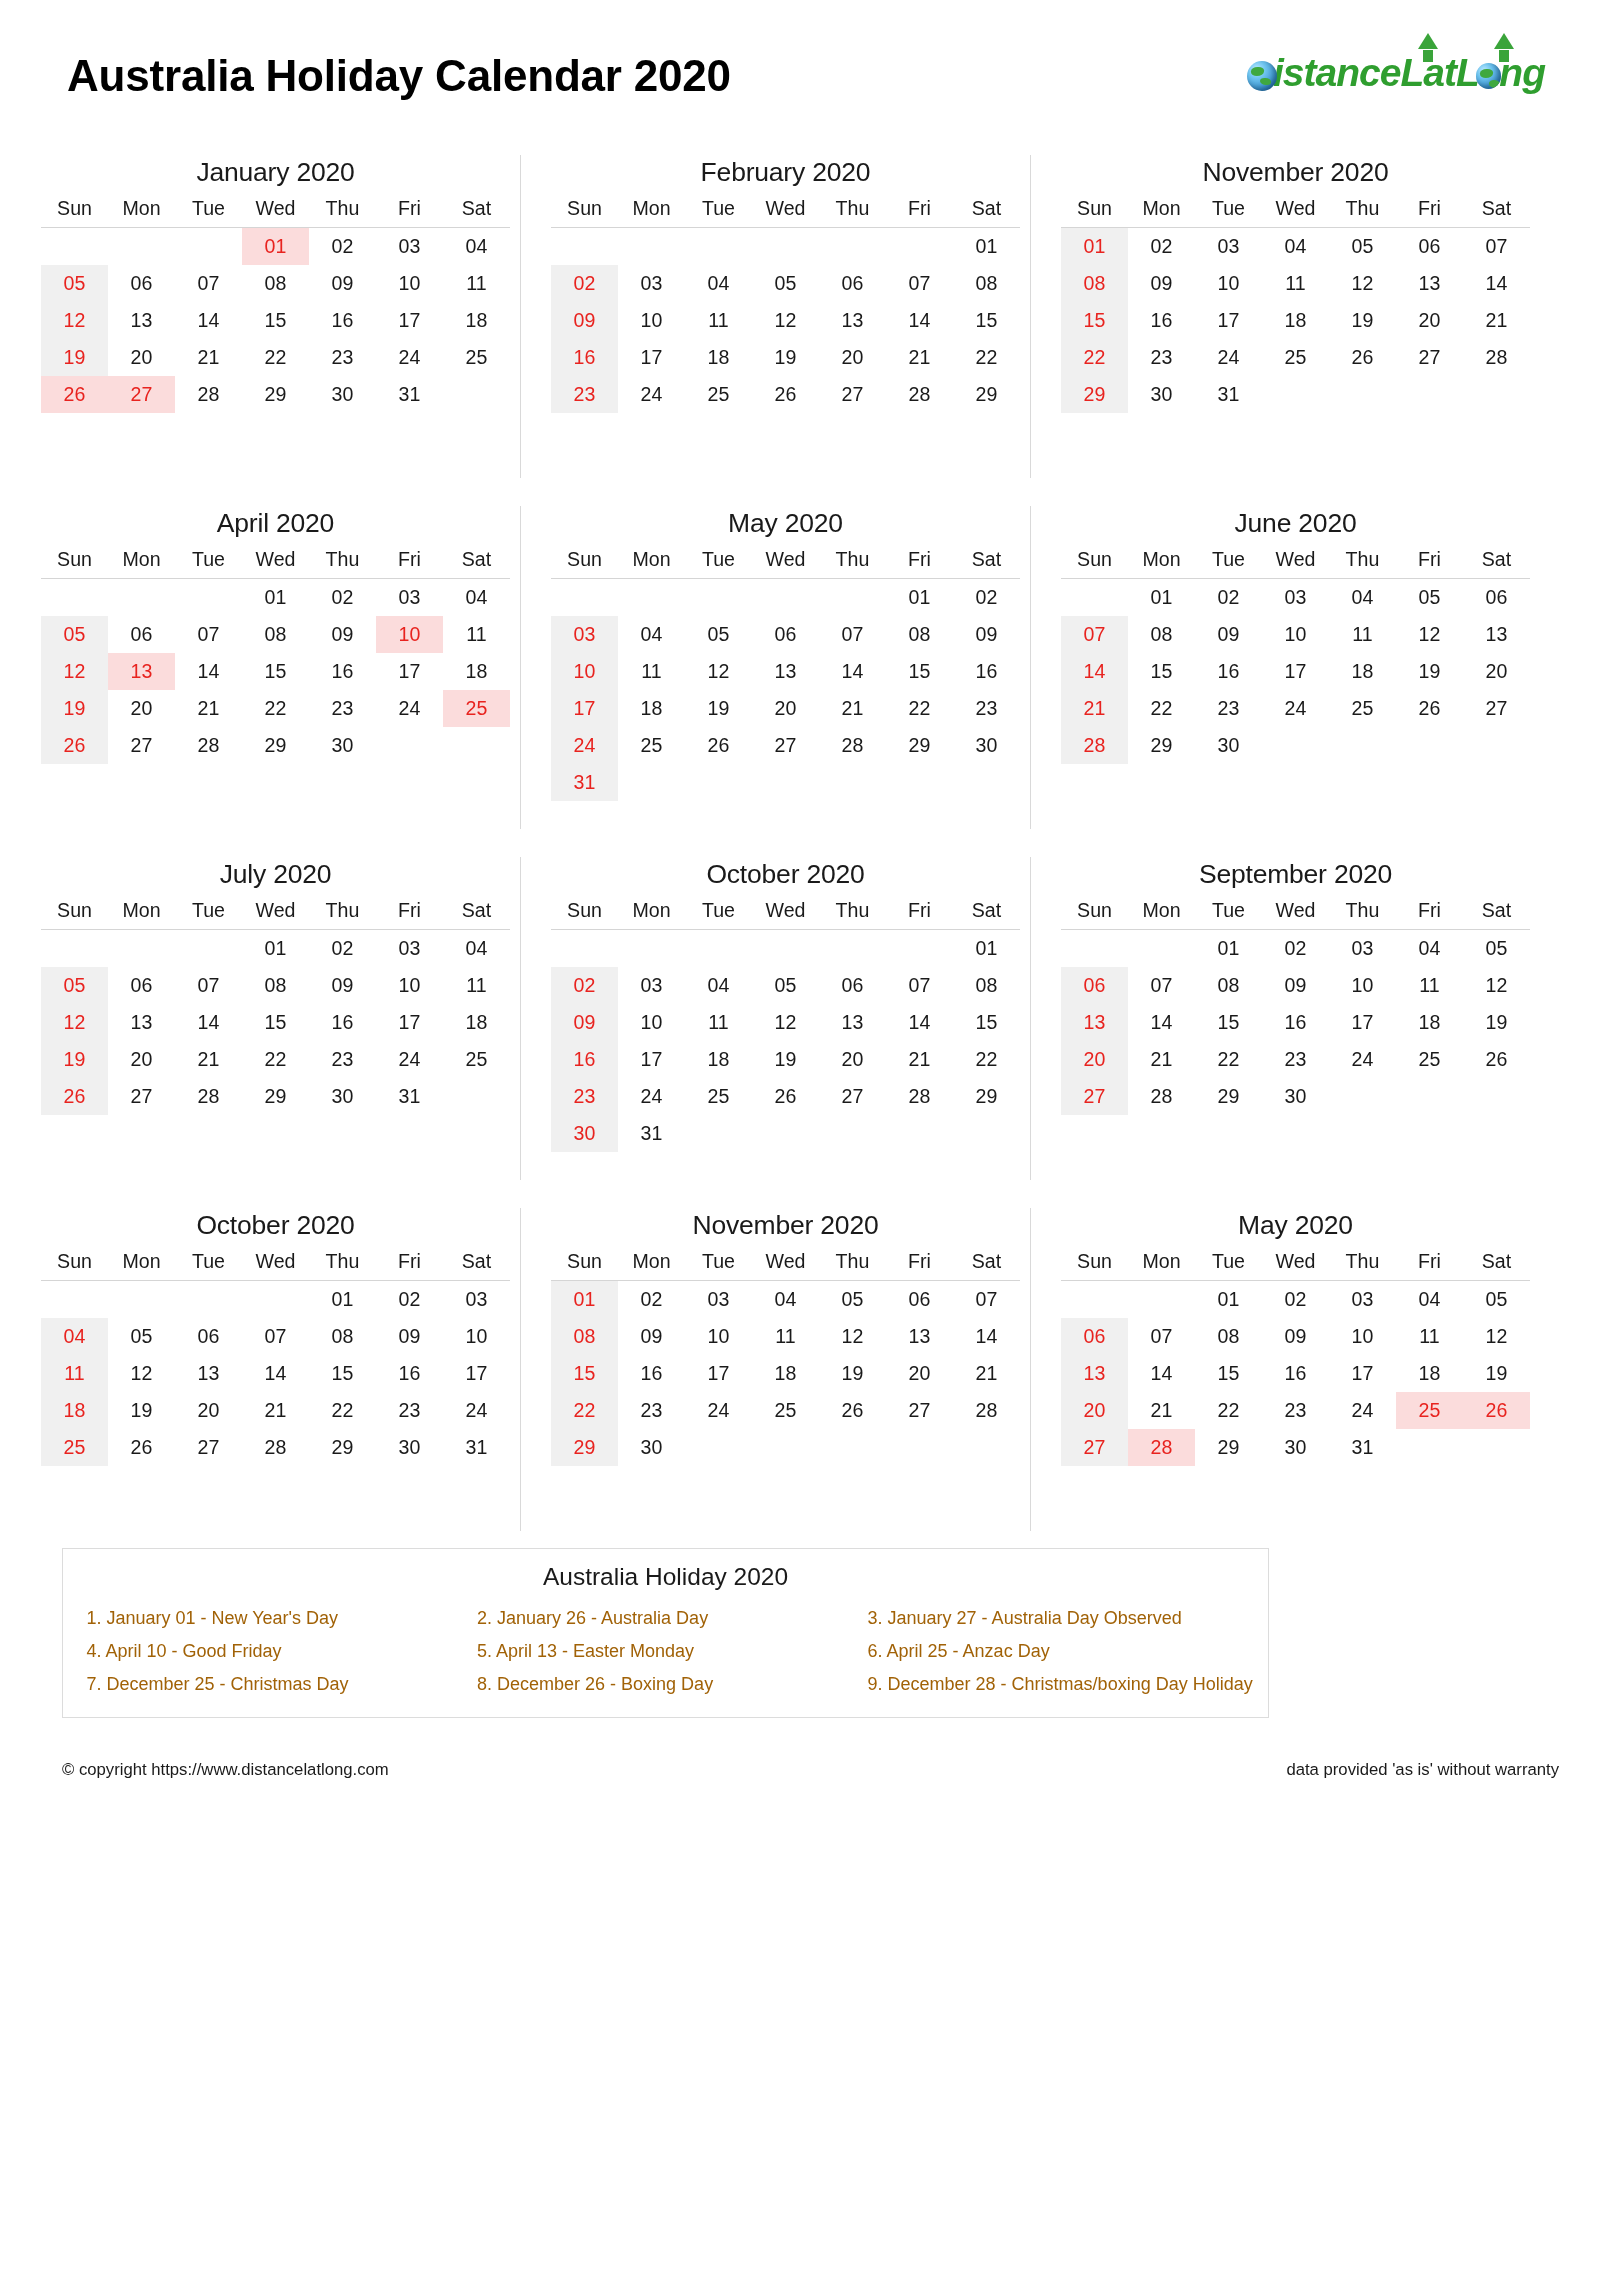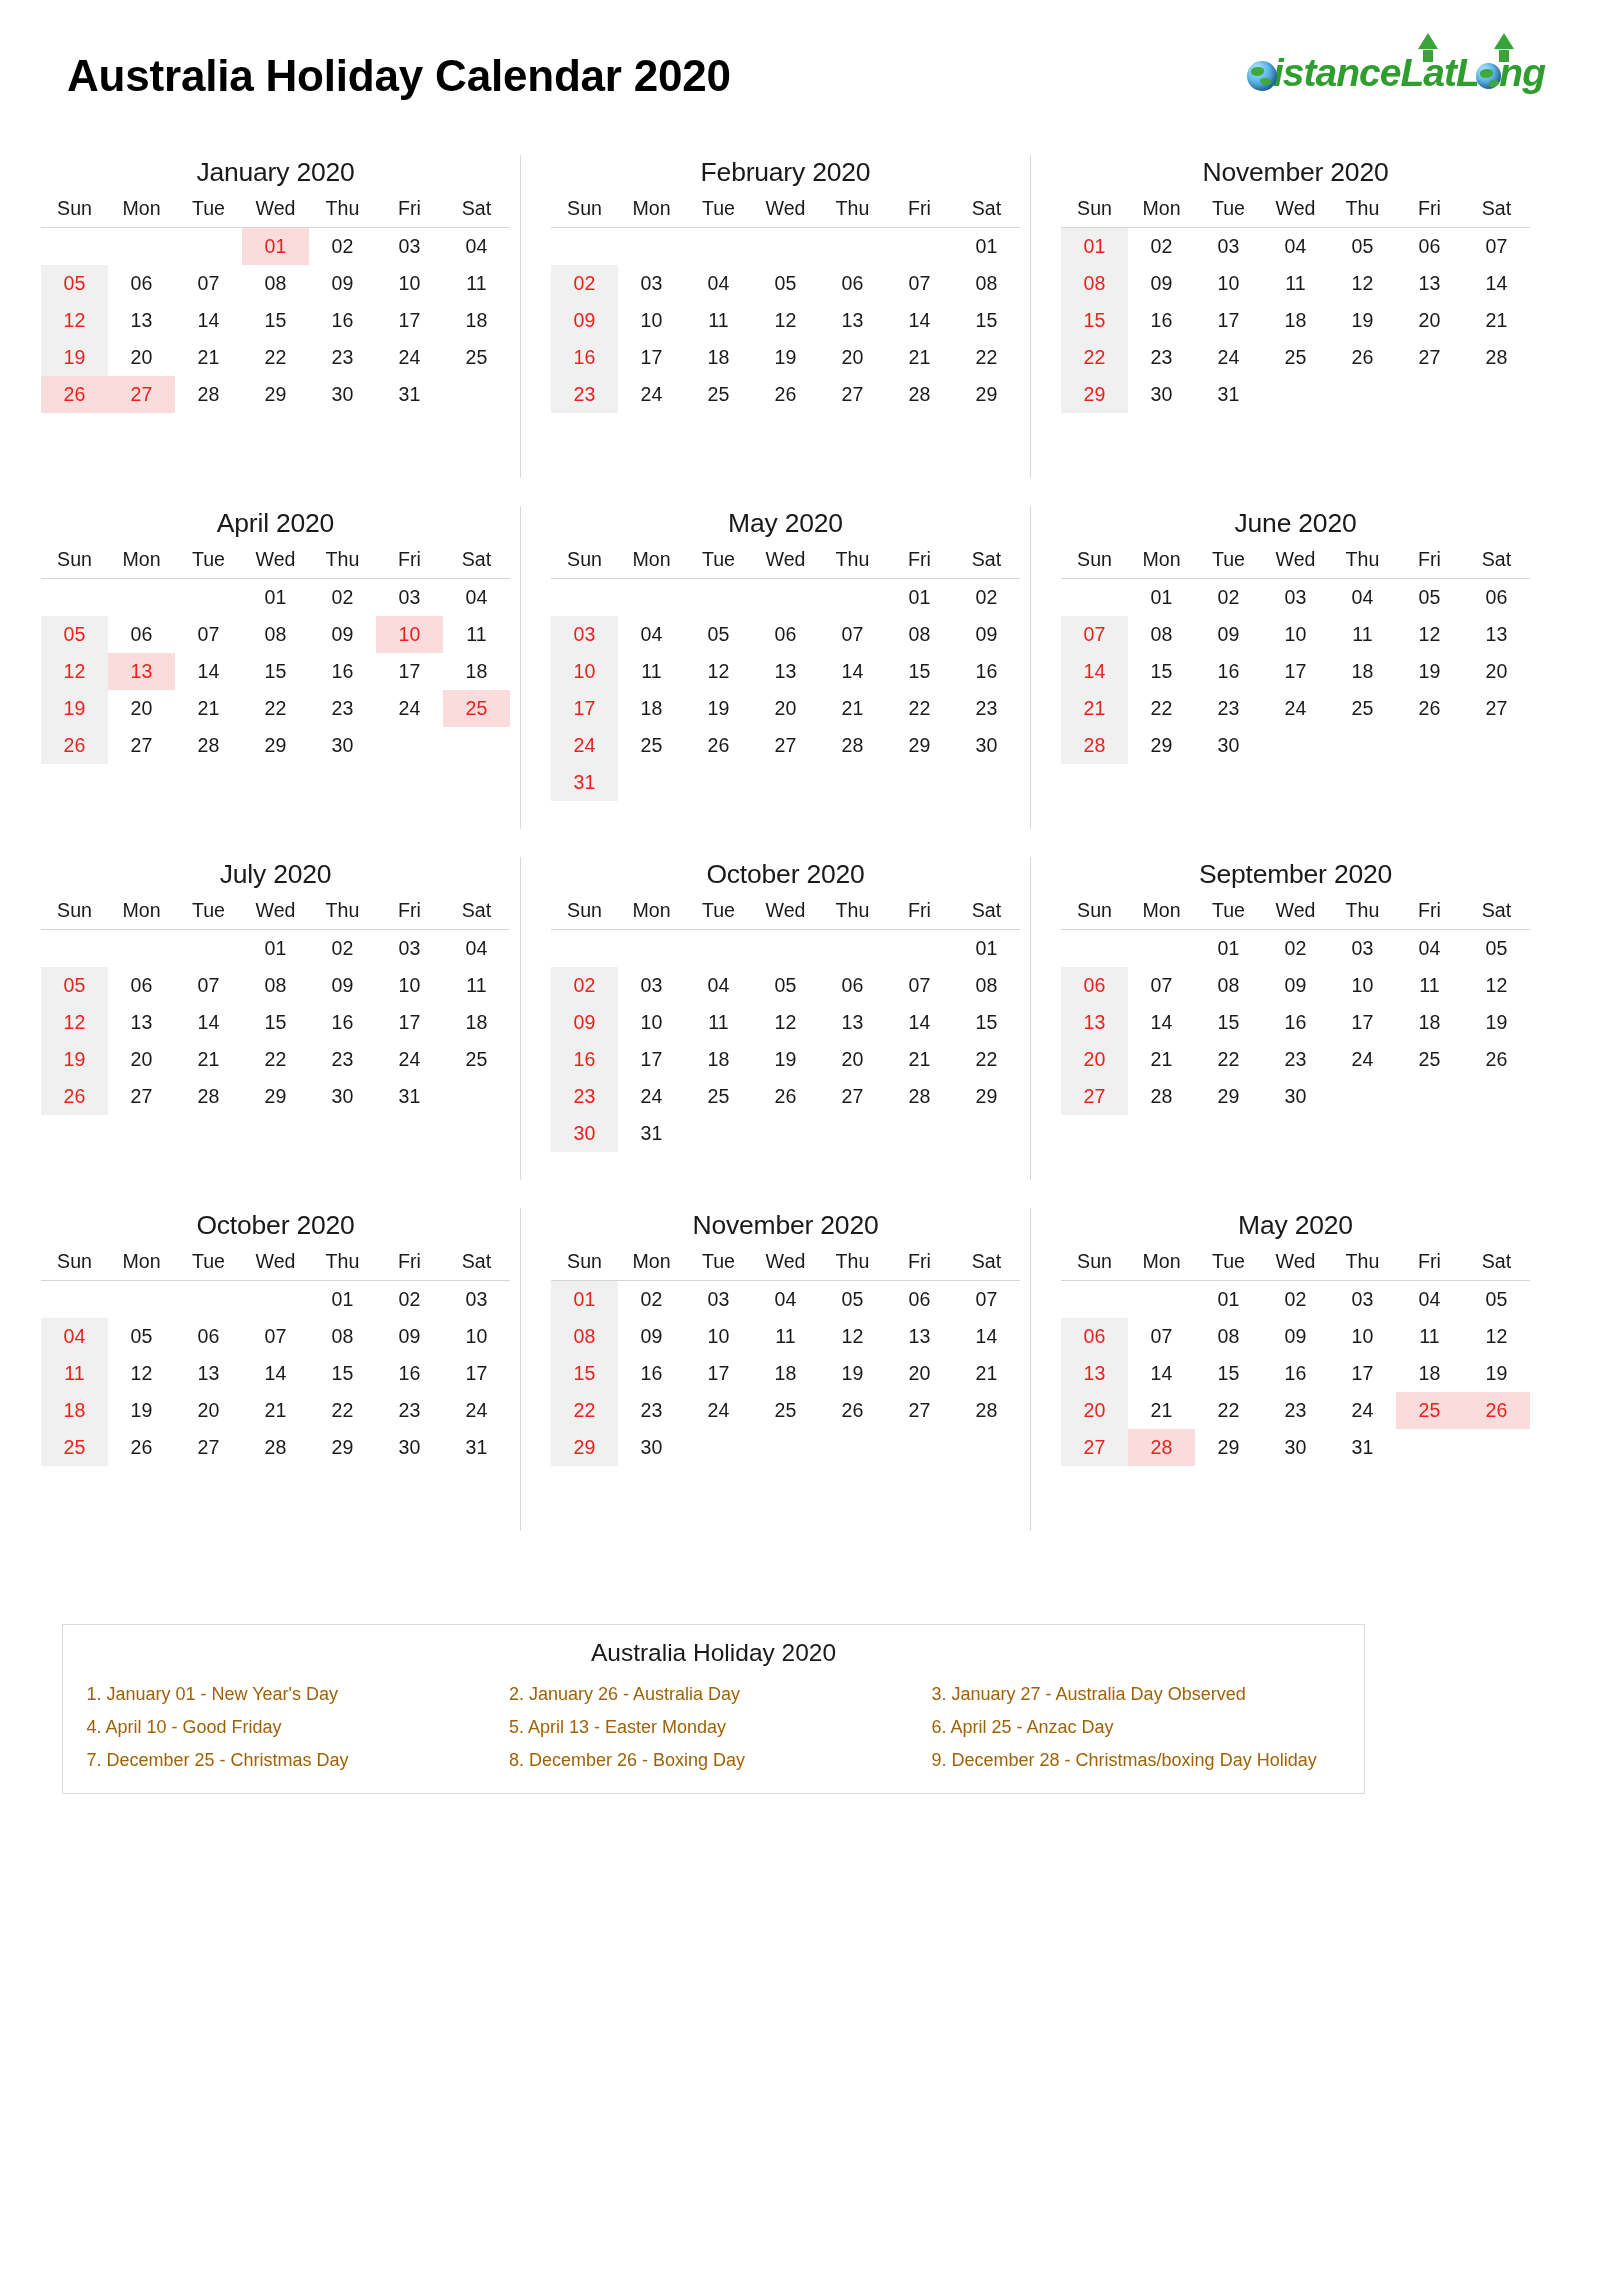--- a/index.html
+++ b/index.html
@@ -182,22 +182,22 @@
     color: #e8231f;
   }
   table.month-table tr.week-row td:first-child.empty {
     background: transparent;
   }
 
   
   .legend-box {
     position: absolute;
     left: 62px;
-    top: 1624px;
-    width: 1303px;
+    top: 1548px;
+    width: 1207px;
     box-sizing: border-box;
     border: 1px solid #dcdcdc;
     padding: 13.7px 0 15.7px 0;
     background: #fff;
   }
   .legend-title {
     text-align: center;
     font-size: 24.5px;
     color: #1a1a1a;
     padding-bottom: 11.8px;
@@ -1043,15 +1043,19 @@
         <div class="legend-item">3. January 27 - Australia Day Observed</div>
         <div class="legend-item">4. April 10 - Good Friday</div>
         <div class="legend-item">5. April 13 - Easter Monday</div>
         <div class="legend-item">6. April 25 - Anzac Day</div>
         <div class="legend-item">7. December 25 - Christmas Day</div>
         <div class="legend-item">8. December 26 - Boxing Day</div>
         <div class="legend-item">9. December 28 - Christmas/boxing Day Holiday</div>
       </div>
   </div>
 
+  <div class="footer">
+    <div>© copyright https://www.distancelatlong.com</div>
+    <div>data provided 'as is' without warranty</div>
+  </div>
 
 </div>
 
 
 </body></html>

